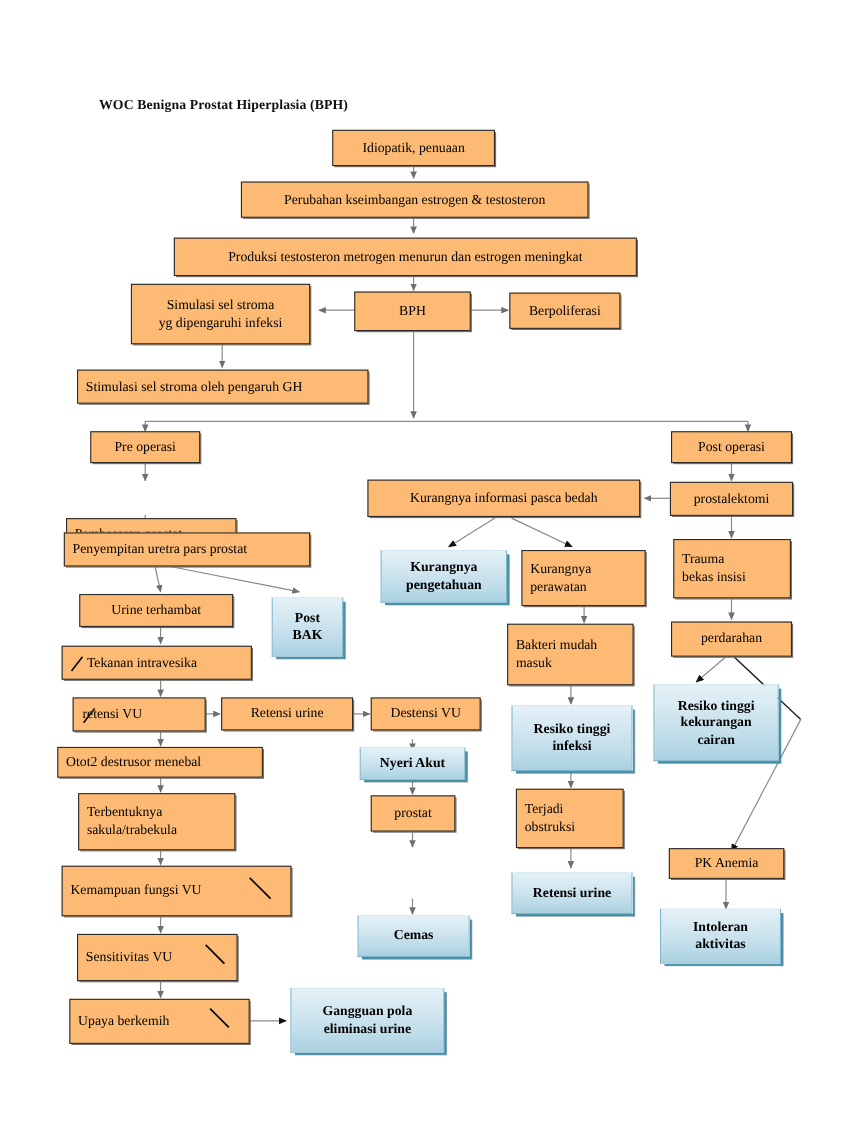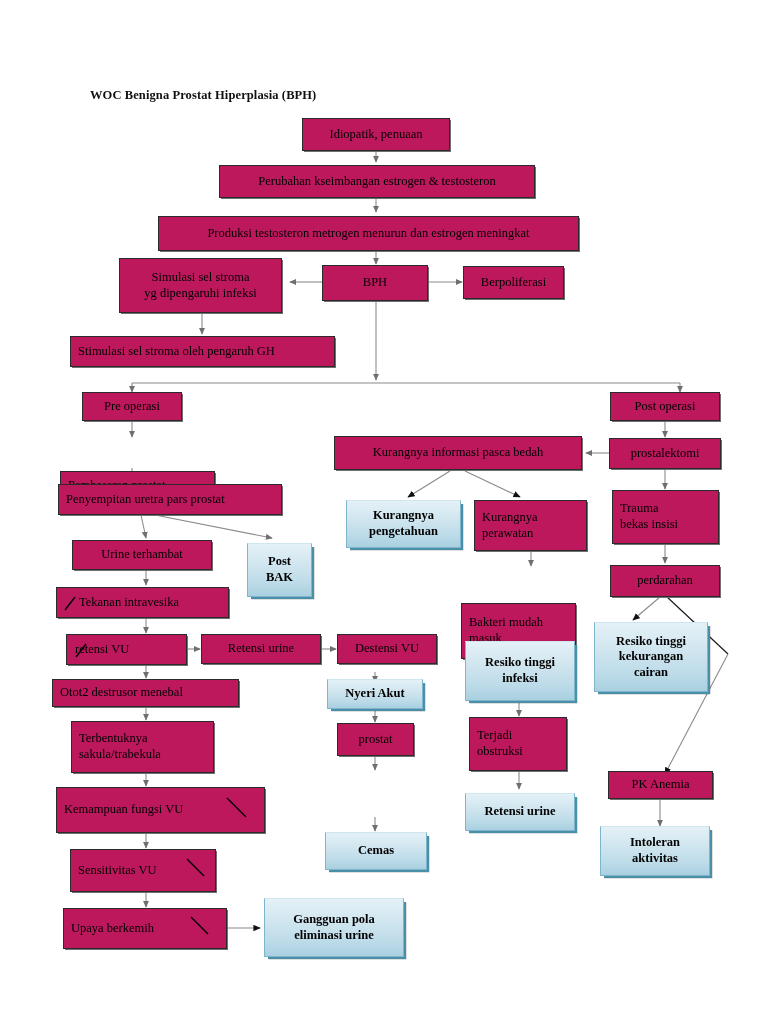--- a/index.html
+++ b/index.html
@@ -30,21 +30,21 @@
     justify-content:center;
     text-align:center;
     font-size:12.5px;
     line-height:1.25;
     color:#000;
     padding:2px 4px;
     white-space:pre-line;
   }
   
   .plain{
-    background:#be185d;
+    background:#fdba74;
     border:1px solid #2b2b2b;
     box-shadow:1.5px 1.5px 0 -0.5px #6f6f6f;
   }
   .plain.left{justify-content:flex-start;text-align:left;padding-left:7px;}
 
   
   .teal{
     background:linear-gradient(180deg,#e4f1f7 0%,#d3e7f0 35%,#bcdbe8 75%,#a9d0e0 100%);
     border:1px solid #7fb5cc;
     border-top-color:#cfe6f0;
@@ -214,21 +214,21 @@
 eliminasi urine</div>
 
   <div class="node plain" style="left:334px;top:436px;width:248px;height:34px;">Kurangnya informasi pasca bedah</div>
 
   <div class="node teal" style="left:346px;top:500px;width:115px;height:48px;">Kurangnya
 pengetahuan</div>
 
   <div class="node plain left" style="left:474px;top:500px;width:113px;height:51px;">Kurangnya
 perawatan</div>
 
-  <div class="node plain left" style="left:461px;top:567px;width:115px;height:56px;margin-top:36px;">Bakteri mudah
+  <div class="node plain left" style="left:461px;top:567px;width:115px;height:56px;">Bakteri mudah
 masuk</div>
 
   <div class="node teal" style="left:465px;top:641px;width:110px;height:60px;">Resiko tinggi
 infeksi</div>
 
   <div class="node plain left" style="left:469px;top:717px;width:98px;height:54px;">Terjadi
 obstruksi</div>
 
   <div class="node teal" style="left:465px;top:793px;width:110px;height:38px;">Retensi urine</div>
 

